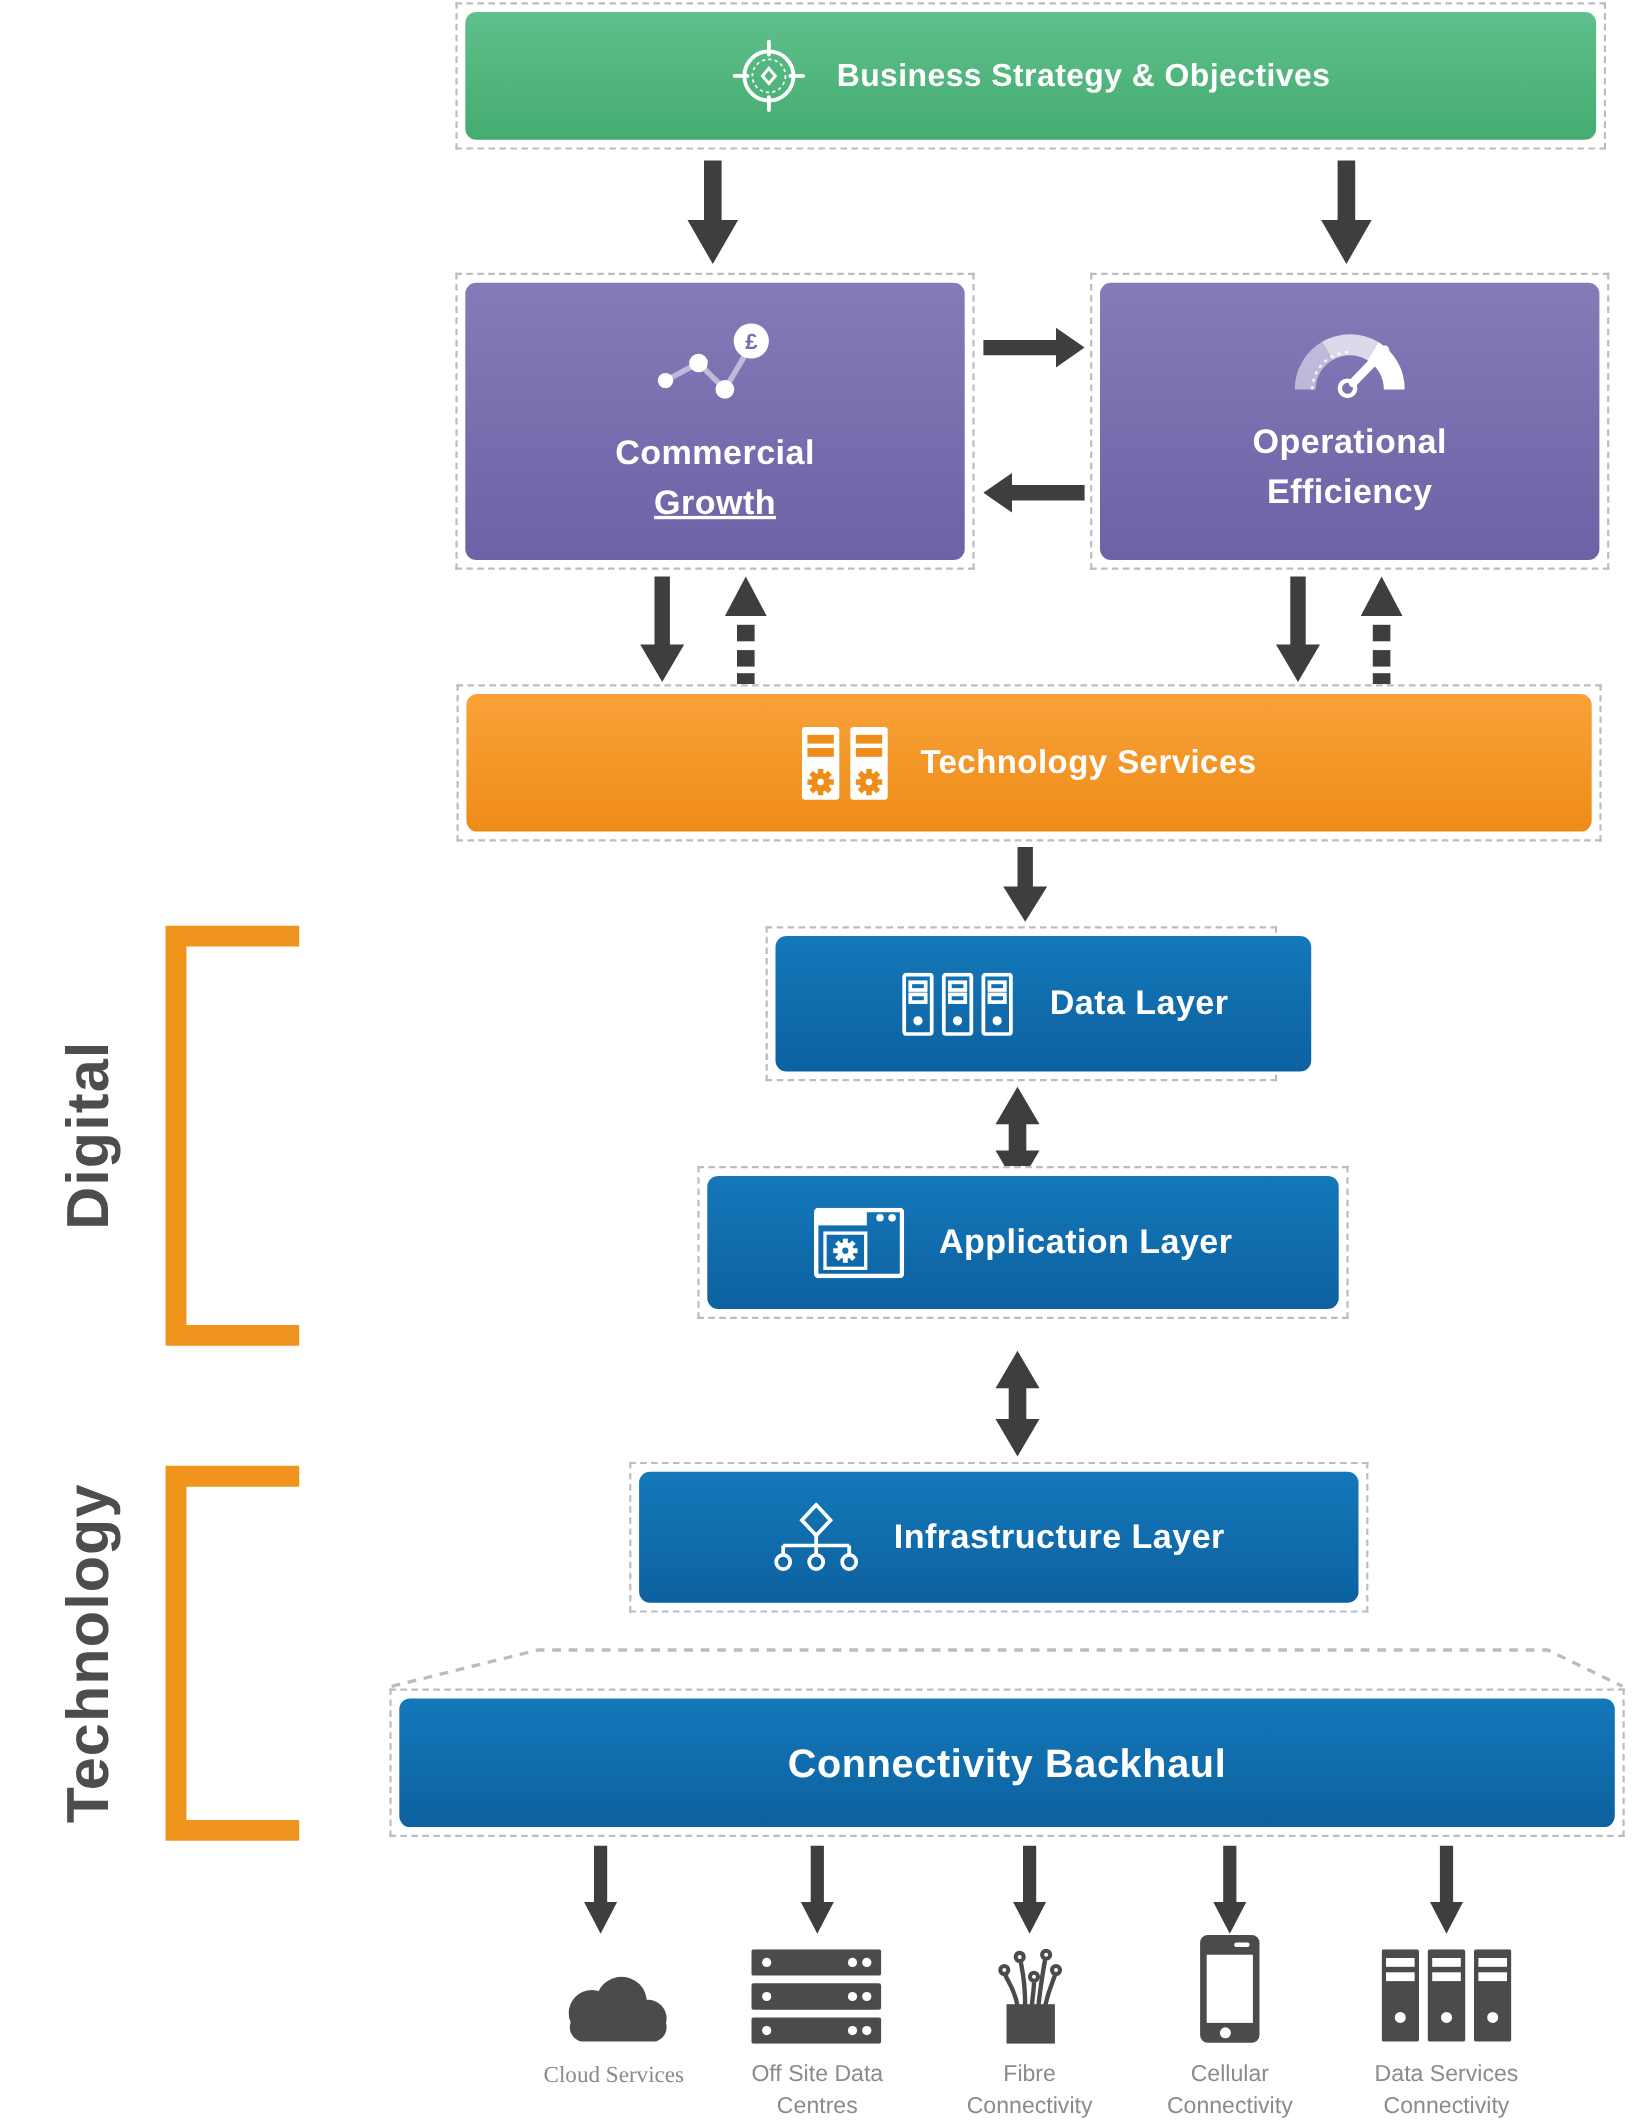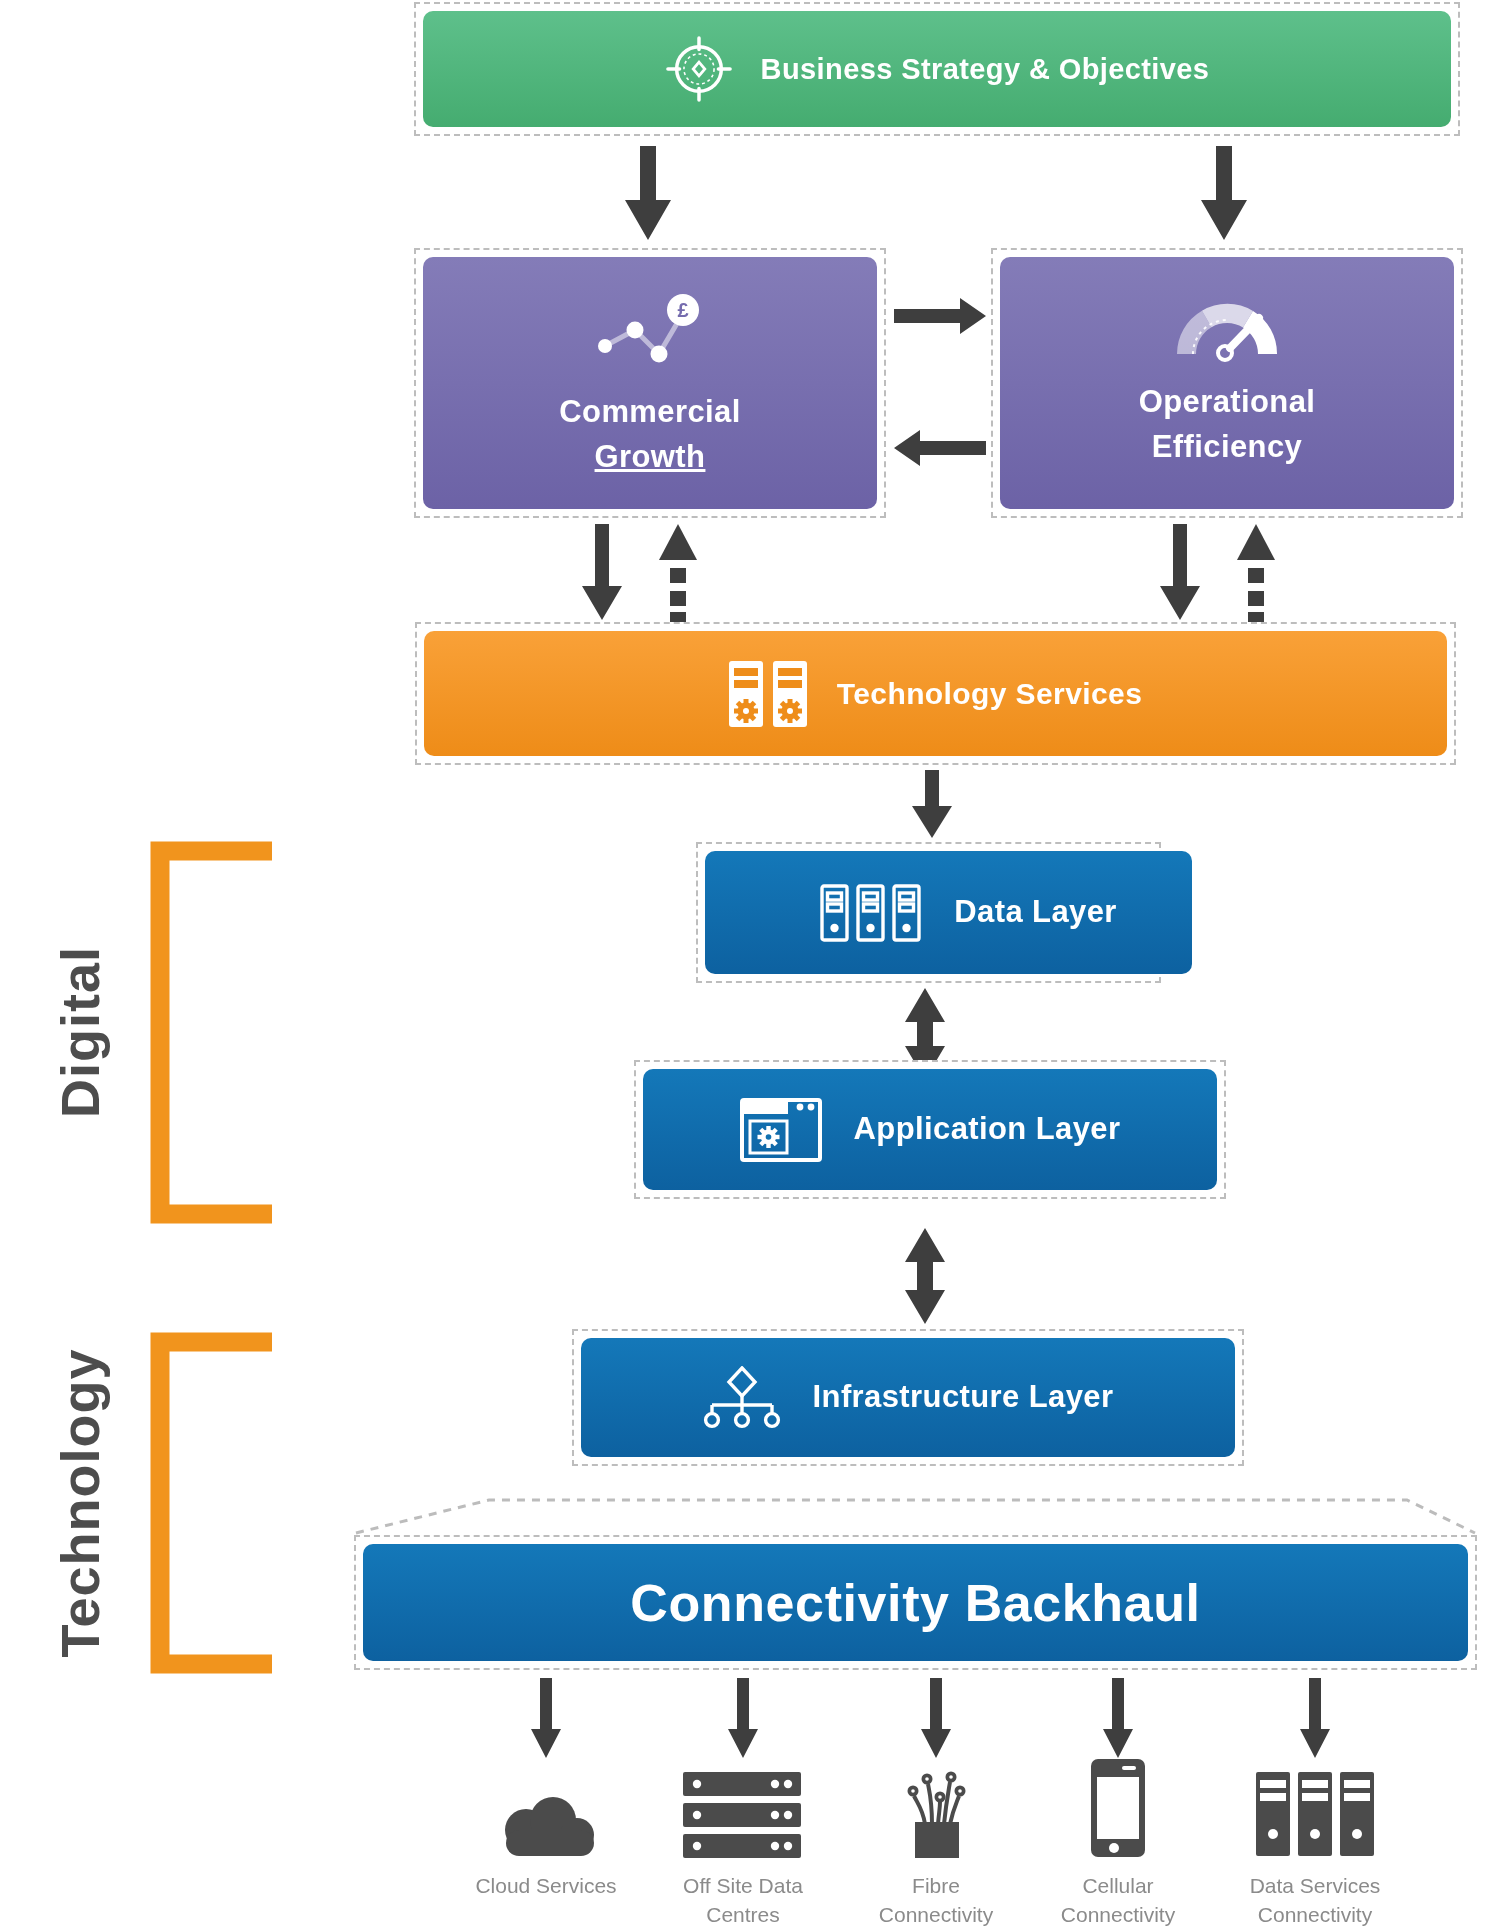--- a/index.html
+++ b/index.html
@@ -8,21 +8,21 @@
   svg.overlay{position:absolute;left:0;top:0;width:1500px;height:1928px;pointer-events:none;}
   .box{position:absolute;border:2px dashed #bdbdbd;padding:7px;box-sizing:border-box;background:#fff;}
   .fill{width:100%;height:100%;display:flex;align-items:center;justify-content:center;border-radius:10px;}
   .row{flex-direction:row;gap:28px;}
   .col{flex-direction:column;}
   .green{background:linear-gradient(180deg,#5ec08b 0%,#45ac70 100%);}
   .purple{background:linear-gradient(180deg,#847cb8 0%,#6c62a6 100%);}
   .orange{background:linear-gradient(180deg,#f9a138 0%,#ee8c18 100%);}
   .blue{background:linear-gradient(180deg,#1478b9 0%,#0d61a0 100%);}
   .title{color:#fff;font-weight:700;letter-spacing:.4px;}
-  .t29{font-size:29px;} .t30{font-size:30px;} .t31{font-size:31px;line-height:1.45;} .t44{font-size:52px;letter-spacing:.6px;}
+  .t29{font-size:29px;} .t30{font-size:30px;} .t31{font-size:31px;line-height:1.45;} .t44{font-size:36px;letter-spacing:.6px;}
   .center{text-align:center;}
   .side-label{position:absolute;width:420px;height:70px;display:flex;align-items:center;justify-content:center;
               transform:rotate(-90deg);font-size:54px;font-weight:700;color:#4d4d4d;letter-spacing:1px;}
   .endpoint{position:absolute;width:220px;display:flex;flex-direction:column;align-items:center;}
   .icon-slot{height:92px;display:flex;align-items:flex-end;justify-content:center;}
   .ep-label{margin-top:14px;font-size:21px;line-height:1.38;color:#8b8b8b;text-align:center;}
   .ep-label span{display:block;}
 </style>
 </head>
 <body>
@@ -226,21 +226,21 @@
 
   <div class="box" style="left:354px;top:1535px;width:1123px;height:135px;">
     <div class="fill blue">
       <div class="title t44">Connectivity Backhaul</div>
     </div>
   </div>
 
   <div class="side-label" style="left:-130px;top:997px;">Digital</div>
   <div class="side-label" style="left:-130px;top:1468px;">Technology</div>
 
-  <div class="endpoint" style="left:436px;top:1766px;">
+  <div class="endpoint" style="left:448px;top:1766px;font-family:Liberation Serif, serif;">
     <div class="icon-slot">
       <svg width="106" height="70" viewBox="0 0 106 70" fill="#4b4b4b">
         <circle cx="33" cy="42" r="21"></circle>
           <circle cx="60" cy="32" r="23"></circle>
           <circle cx="84" cy="47" r="17"></circle>
         <rect x="13" y="42" width="88" height="26" rx="13"></rect>
       </svg>
     </div>
     <div class="ep-label">
       <span>Cloud Services</span>

